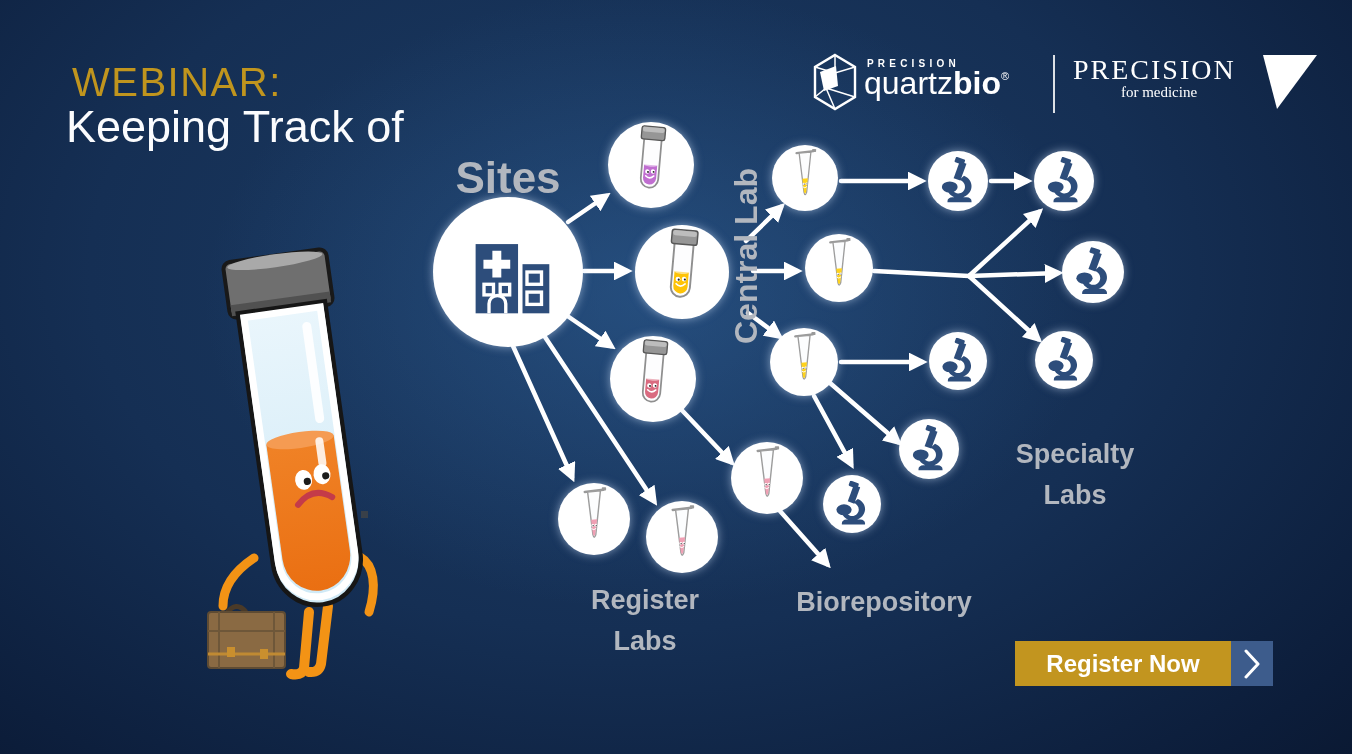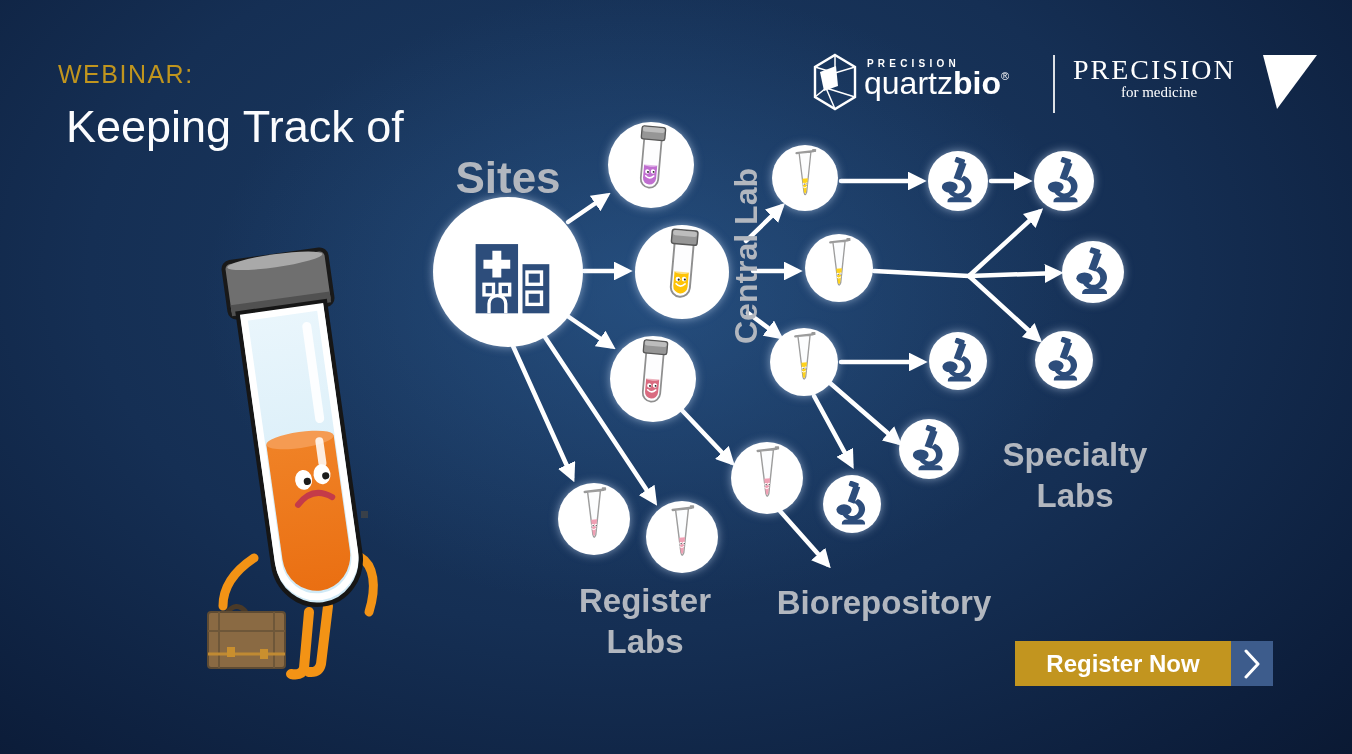--- a/index.html
+++ b/index.html
@@ -4,37 +4,37 @@
 <style>
   html,body{margin:0;padding:0;background:#02060f;}
   .stage{
     position:relative;width:1352px;height:754px;overflow:hidden;
     font-family:"Liberation Sans",sans-serif;
     background:
       radial-gradient(ellipse 620px 430px at 650px 300px, rgba(47,96,152,.50), rgba(47,96,152,0) 72%),
       radial-gradient(ellipse 1400px 950px at 46% 36%, #1c3c64 0%, #152f54 38%, #0c1d3a 66%, #081226 86%, #060c1b 100%);
   }
   
-  .kicker{position:absolute;left:58px;top:60px;font-size:25px;letter-spacing:1.5px;color:var(--accent-gold);font-weight:400;}
+  .kicker{position:absolute;left:72px;top:60px;font-size:40px;letter-spacing:1.5px;color:var(--accent-gold);font-weight:400;}
   .title{position:absolute;left:66px;top:102px;font-size:45px;line-height:50px;color:#fbfcfe;font-weight:400;}
   
   .logos{position:absolute;left:810px;top:48px;height:68px;z-index:5;}
   .qb-hex{position:absolute;left:2px;top:4px;}
   .qb-precision{position:absolute;left:57px;top:10px;font-size:10px;font-weight:bold;letter-spacing:4.2px;color:#fff;}
   .qb-word{position:absolute;left:54px;top:17px;font-size:32px;color:#fff;font-weight:400;}
   .qb-word b{font-weight:bold;}
   .qb-reg{font-size:11px;vertical-align:14px;}
   .logo-divider{position:absolute;left:243px;top:7px;width:2px;height:58px;background:rgba(255,255,255,.85);}
   .pfm{position:absolute;left:263px;top:6px;width:172px;color:#fff;font-family:"Liberation Serif",serif;}
   .pfm-l1{font-size:28px;letter-spacing:2px;white-space:nowrap;}
   .pfm-l2{font-size:15px;text-align:center;margin-top:-2px;}
   .pfm-flag{position:absolute;left:453px;top:7px;}
   
   .dlabel{position:absolute;transform:translate(-50%,-50%);color:var(--label-gray);
-          font-weight:bold;font-size:33px;line-height:41px;text-align:center;z-index:4;white-space:nowrap;}
+          font-weight:bold;font-size:27px;line-height:41px;text-align:center;z-index:4;white-space:nowrap;}
   .lbl-sites{left:508px;top:177px;font-size:44px;}
   .lbl-central{left:746px;top:256px;transform:translate(-50%,-50%) rotate(-90deg);font-size:32px;}
   .lbl-screening{left:645px;top:621px;}
   .lbl-biorepo{left:884px;top:602px;text-align:right;}
   .lbl-specialty{left:1075px;top:475px;}
   
   #diagram-svg{position:absolute;left:0;top:0;z-index:2;}
   .node-circle{fill:#ffffff;filter:drop-shadow(0 0 5px rgba(215,232,255,.55));}
   .flow-arrow{stroke:var(--arrow-white);stroke-width:4.5;stroke-linecap:round;}
   

